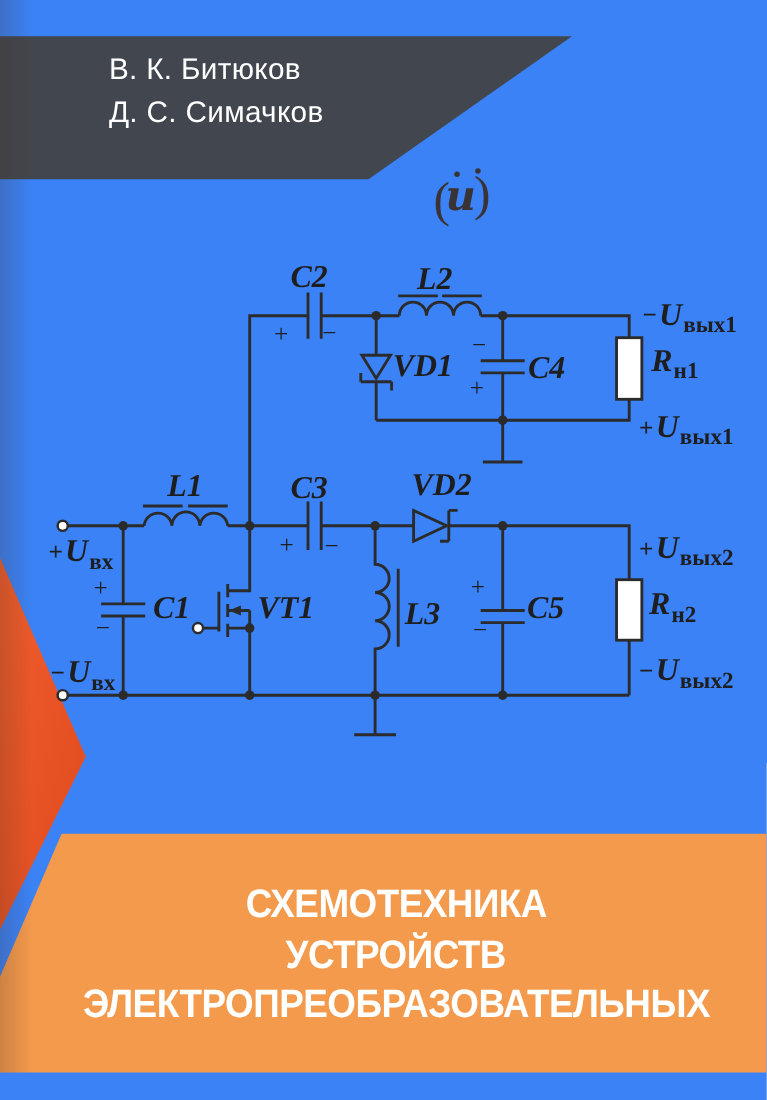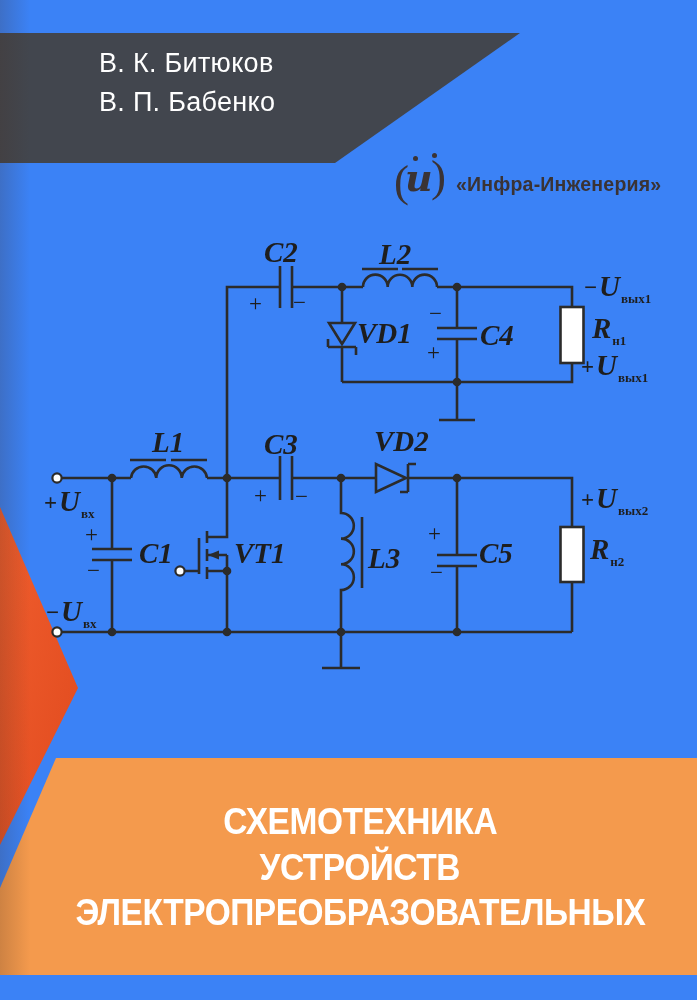--- a/index.html
+++ b/index.html
@@ -27,21 +27,21 @@
             letter-spacing:.2px;white-space:nowrap;}
 
   
   .title{position:absolute;left:0;right:0;top:799px;text-align:center;color:#ffffff;
          font-weight:bold;font-size:36px;line-height:45.5px;letter-spacing:-.5px;}
   .title .tline{display:inline-block;transform:scaleX(.93);white-space:nowrap;}
 
   
   .lbl{position:absolute;font-family:"Liberation Serif","DejaVu Serif",serif;font-style:italic;
        font-size:29px;line-height:30px;color:#1e1e1e;white-space:nowrap;font-weight:bold;}
-  .lbl .sub{font-style:normal;font-size:13px;vertical-align:-7px;margin-left:1px;}
+  .lbl .sub{font-style:normal;font-size:21px;vertical-align:-7px;margin-left:1px;}
   .lbl .sign{font-style:normal;font-size:23px;margin-right:2px;vertical-align:1px;}
   .mark{position:absolute;font-family:"Liberation Serif","DejaVu Serif",serif;font-size:23px;
         line-height:23px;color:#1e1e1e;}
 
   .spine-shadow{position:absolute;left:0;top:0;width:30px;height:975px;pointer-events:none;
         background:linear-gradient(90deg,rgba(70,45,30,.22),rgba(70,45,30,0));}
 </style>
 </head>
 <body>
 
@@ -135,54 +135,54 @@
         <circle cx="112" cy="632" r="4.3"></circle>
             <circle cx="227" cy="632" r="4.3"></circle>
             <circle cx="341" cy="632" r="4.3"></circle>
             <circle cx="457" cy="632" r="4.3"></circle>
       </g>
     </g>
   </svg>
 
   <div class="authors">
     <div>В. К. Битюков</div>
-    <div>В. П. Бабенко</div>
+    <div>Д. С. Симачков</div>
   </div>
 
   <div class="publisher">
     <div class="logo-mark">
       <span class="paren open">(</span>
       <span class="logo-letter">и</span>
       <span class="paren close">)</span>
       <span class="ldot d1"></span>
       <span class="ldot d2"></span>
     </div>
-    <div class="pub-name">«Инфра-Инженерия»</div>
   </div>
 
   <div class="lbl" style="left:264px;top:237px">C2</div>
   <div class="lbl" style="left:379px;top:239px">L2</div>
   <div class="lbl" style="left:357px;top:318px">VD1</div>
   <div class="lbl" style="left:480px;top:320px">C4</div>
   <div class="lbl" style="left:152px;top:427px">L1</div>
   <div class="lbl" style="left:264px;top:429px">C3</div>
   <div class="lbl" style="left:374px;top:426px">VD2</div>
   <div class="lbl" style="left:139px;top:538px">C1</div>
   <div class="lbl" style="left:234px;top:538px">VT1</div>
   <div class="lbl" style="left:368px;top:543px">L3</div>
   <div class="lbl" style="left:479px;top:538px">C5</div>
 
   <div class="lbl" style="left:592px;top:313px"><span>R</span><span class="sub">н1</span></div>
   <div class="lbl" style="left:590px;top:534px"><span>R</span><span class="sub">н2</span></div>
 
   <div class="lbl" style="left:44px;top:486px"><span class="sign">+</span><span>U</span><span class="sub">вх</span></div>
   <div class="lbl" style="left:46px;top:596px"><span class="sign">−</span><span>U</span><span class="sub">вх</span></div>
   <div class="lbl" style="left:584px;top:271px"><span class="sign">−</span><span>U</span><span class="sub">вых1</span></div>
-  <div class="lbl" style="left:581px;top:350px"><span class="sign">+</span><span>U</span><span class="sub">вых1</span></div>
+  <div class="lbl" style="left:581px;top:373px"><span class="sign">+</span><span>U</span><span class="sub">вых1</span></div>
   <div class="lbl" style="left:581px;top:483px"><span class="sign">+</span><span>U</span><span class="sub">вых2</span></div>
+  <div class="lbl" style="left:581px;top:594px"><span class="sign">−</span><span>U</span><span class="sub">вых2</span></div>
 
   <div class="mark" style="left:249px;top:292px">+</div>
   <div class="mark" style="left:293px;top:291px">−</div>
   <div class="mark" style="left:429px;top:302px">−</div>
   <div class="mark" style="left:427px;top:341px">+</div>
   <div class="mark" style="left:85px;top:523px">+</div>
   <div class="mark" style="left:87px;top:559px">−</div>
   <div class="mark" style="left:254px;top:484px">+</div>
   <div class="mark" style="left:295px;top:485px">−</div>
   <div class="mark" style="left:428px;top:522px">+</div>

